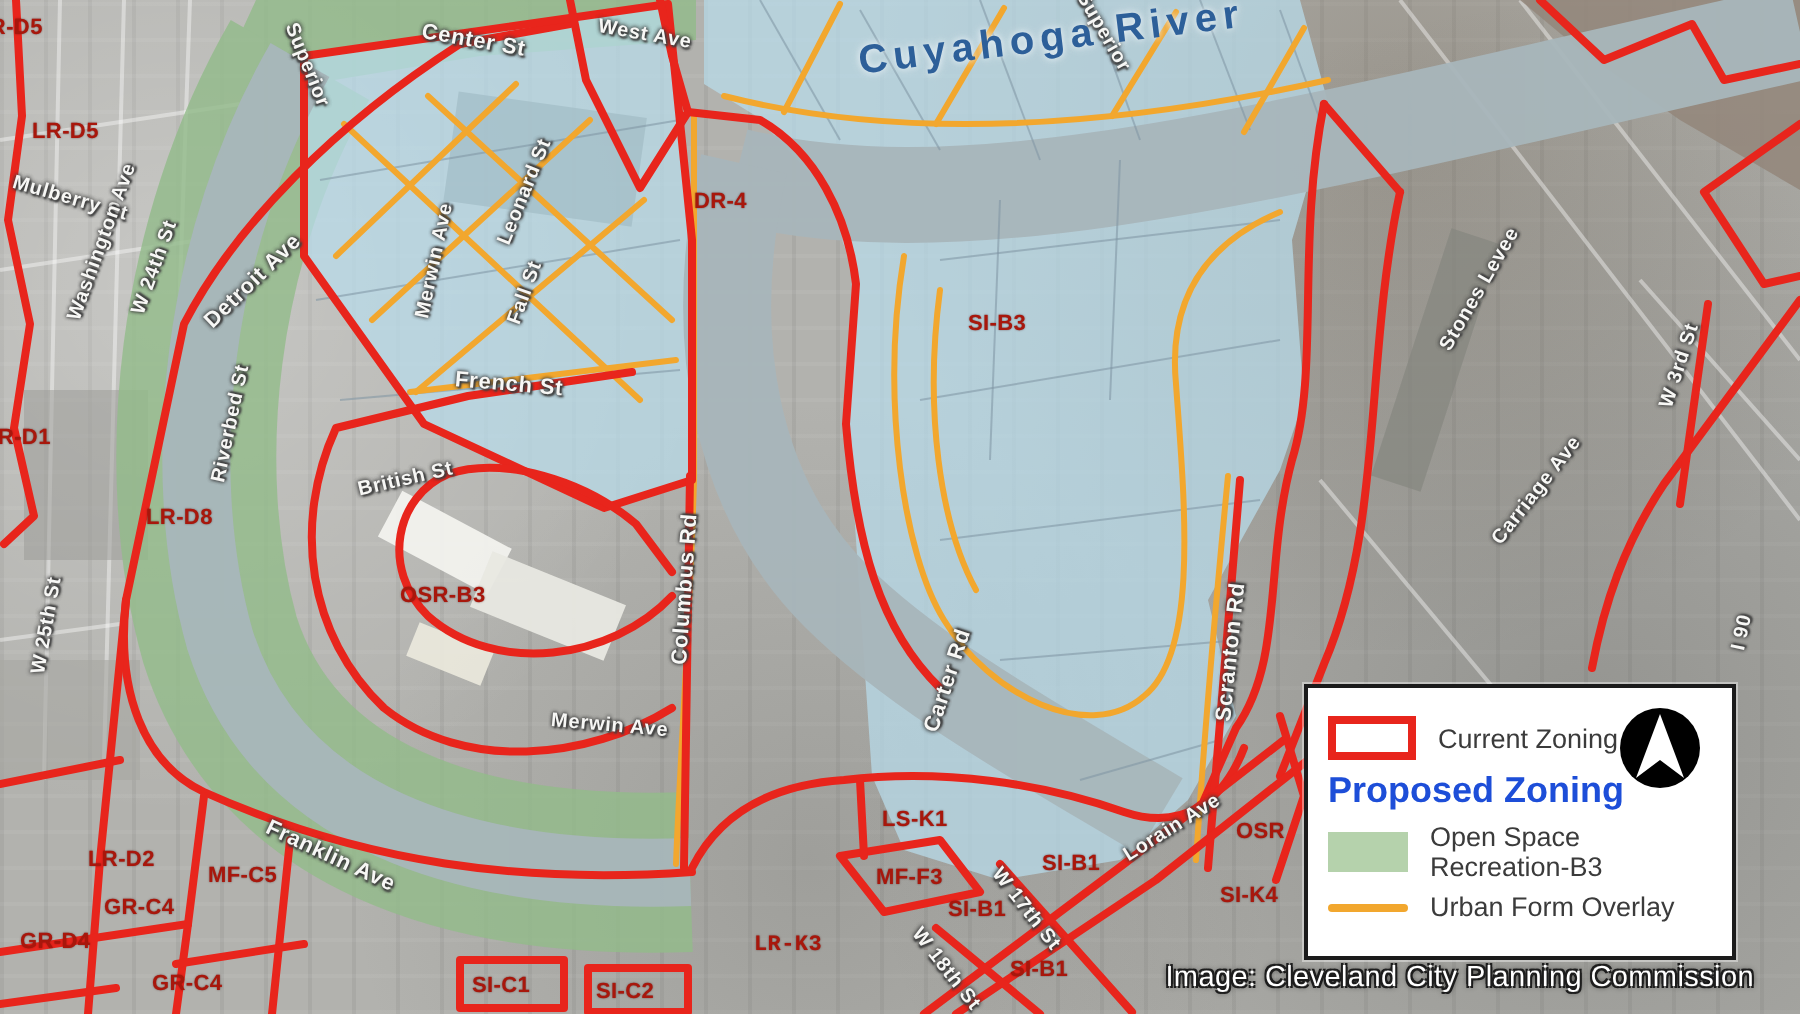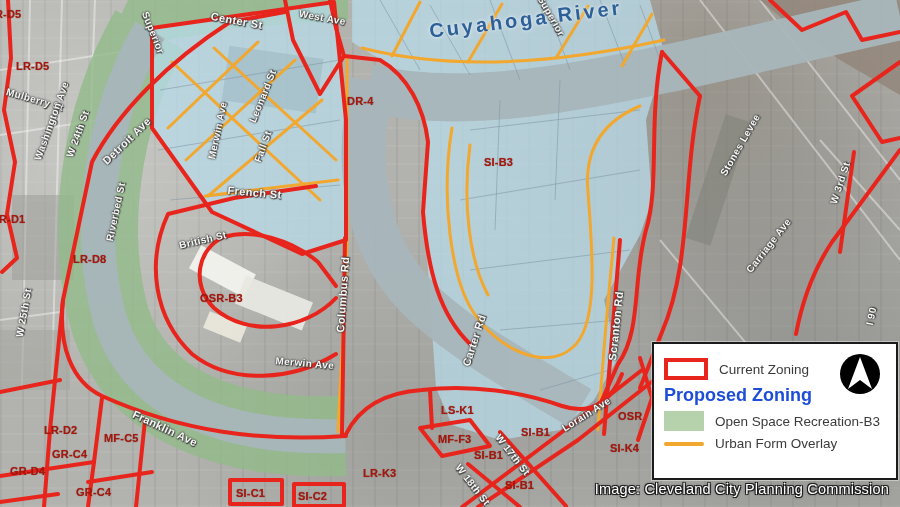--- a/index.html
+++ b/index.html
@@ -24,34 +24,34 @@
   .zone-label{
     position:absolute;color:#a8170c;font-size:11px;font-weight:bold;white-space:nowrap;
     transform-origin:0 0;letter-spacing:.2px;text-shadow:0 0 1px rgba(70,0,0,.55);
   }
   .river-label{
     position:absolute;left:428px;top:20px;transform:rotate(-7deg);transform-origin:0 0;
     color:#2d5f99;font-size:20px;font-weight:bold;letter-spacing:3px;white-space:nowrap;
     text-shadow:0 0 3px rgba(235,242,246,.9),0 0 6px rgba(235,242,246,.6);
   }
   .legend{
-    position:absolute;left:652px;top:342px;width:246px;height:138px;background:#fff;
+    position:absolute;left:652px;top:342px;width:216px;height:138px;background:#fff;
     border:2px solid #1b1b1b;box-sizing:border-box;padding:9px 10px 6px 10px;
     box-shadow:0 0 0 1px rgba(255,255,255,.4);
   }
   .legend-row{display:flex;align-items:center;gap:11px;margin:5px 0;}
   .swatch-current{width:36px;height:14px;background:#fff;border:4px solid #e8251c;flex:0 0 auto;}
   .swatch-green{width:40px;height:20px;background:#b5d2ac;flex:0 0 auto;}
   .swatch-blue{width:40px;height:20px;background:#c3e2f0;flex:0 0 auto;}
   .swatch-orange-line{width:40px;height:4px;background:#f2a72e;border-radius:2px;flex:0 0 auto;}
   .legend-label{font-size:13.5px;color:#3b3b3b;}
   .legend-heading{font-size:18px;font-weight:bold;color:#1d4ed8;margin:4px 0 2px 0;}
   .north-arrow{position:absolute;right:14px;top:8px;width:44px;height:44px;}
   .attribution{
-    position:absolute;right:11px;top:481px;color:#fff;font-size:14.5px;letter-spacing:.2px;
+    position:absolute;right:23px;top:481px;color:#fff;font-size:14.5px;letter-spacing:.2px;
     text-shadow:-1px -1px 0 #1d1d1d,1px -1px 0 #1d1d1d,-1px 1px 0 #1d1d1d,1px 1px 0 #1d1d1d,0 0 3px #000;
   }
 </style>
 </head>
 <body>
 
 <div id="stage">
 
   <svg class="maplayer" width="900" height="507" viewBox="0 0 900 507">
 
@@ -208,21 +208,21 @@
       <div class="zone-label" style="left: 45px; top: 253px; transform: rotate(0deg); margin-left: 28px;">LR-D8</div>
       <div class="zone-label" style="left: 347px; top: 95px; transform: rotate(0deg);">DR-4</div>
       <div class="zone-label" style="left: 484px; top: 156px; transform: rotate(0deg);">SI-B3</div>
       <div class="zone-label" style="left: 200px; top: 292px; transform: rotate(0deg);">OSR-B3</div>
       <div class="zone-label" style="left: 618px; top: 410px; transform: rotate(0deg);">OSR</div>
       <div class="zone-label" style="left: 441px; top: 404px; transform: rotate(0deg);">LS-K1</div>
       <div class="zone-label" style="left: 438px; top: 433px; transform: rotate(0deg);">MF-F3</div>
       <div class="zone-label" style="left: 521px; top: 426px; transform: rotate(0deg);">SI-B1</div>
       <div class="zone-label" style="left: 474px; top: 449px; transform: rotate(0deg);">SI-B1</div>
       <div class="zone-label" style="left: 566px; top: 442px; transform: rotate(0deg); padding-left: 44px;">SI-K4</div>
-      <div class="zone-label" style="left: 363px; top: 467px; transform: rotate(0deg);">LR-K3</div>
+      <div class="zone-label" style="left: 377px; top: 467px; transform: rotate(0deg); font-family: Liberation Mono, monospace;">LR-K3</div>
       <div class="zone-label" style="left: 505px; top: 479px; transform: rotate(0deg);">SI-B1</div>
       <div class="zone-label" style="left: 8px; top: 424px; transform: rotate(0deg); padding-left: 36px;">LR-D2</div>
       <div class="zone-label" style="left: 104px; top: 432px; transform: rotate(0deg);">MF-C5</div>
       <div class="zone-label" style="left: 52px; top: 448px; transform: rotate(0deg);">GR-C4</div>
       <div class="zone-label" style="left: 10px; top: 465px; transform: rotate(0deg);">GR-D4</div>
       <div class="zone-label" style="left: 76px; top: 486px; transform: rotate(0deg);">GR-C4</div>
       <div class="zone-label" style="left: 236px; top: 487px; transform: rotate(0deg);">SI-C1</div>
       <div class="zone-label" style="left: 298px; top: 490px; transform: rotate(0deg);">SI-C2</div>
     </div>
 

